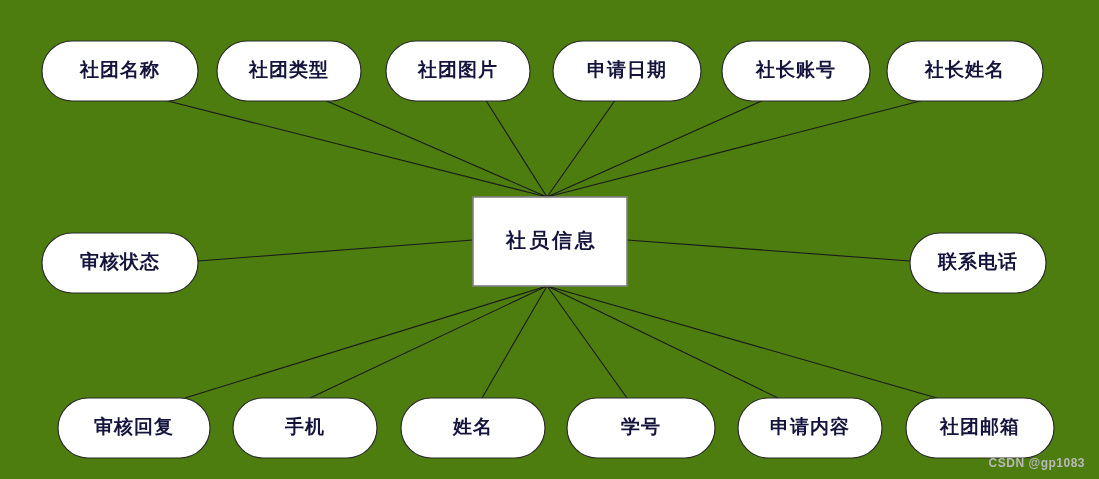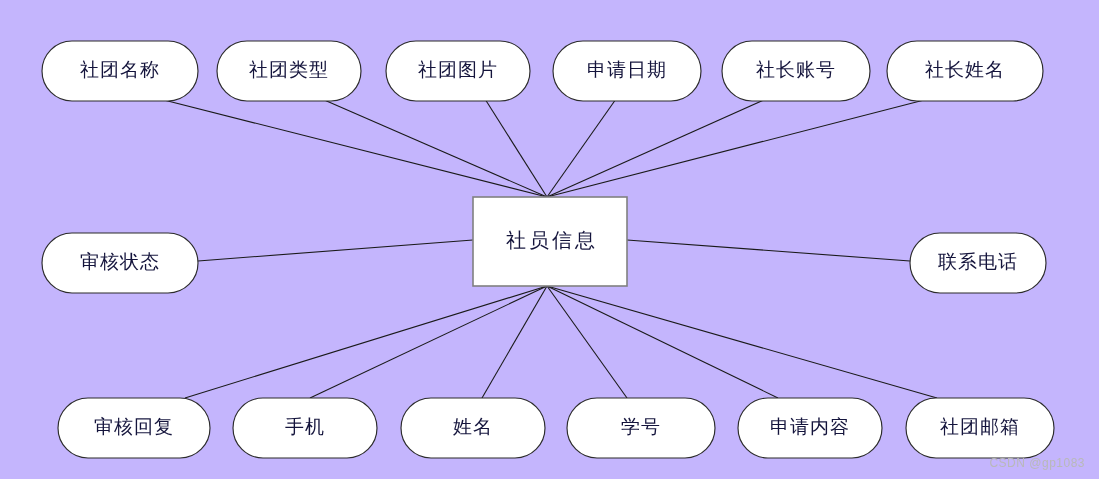--- a/index.html
+++ b/index.html
@@ -7,22 +7,23 @@
     padding: 0;
     background: #ffffff;
   }
   body {
     font-family: "Liberation Serif", "DejaVu Serif", serif;
   }
   #diagram-root {
     position: relative;
     width: 1099px;
     height: 479px;
-    background: #c4b5fd;
+    background: #4d7c0f;
     overflow: hidden;
+    font-weight: bold;
   }
   svg#er-canvas {
     position: absolute;
     top: 0;
     left: 0;
     width: 1099px;
     height: 479px;
     display: block;
   }
   .edge-line {

